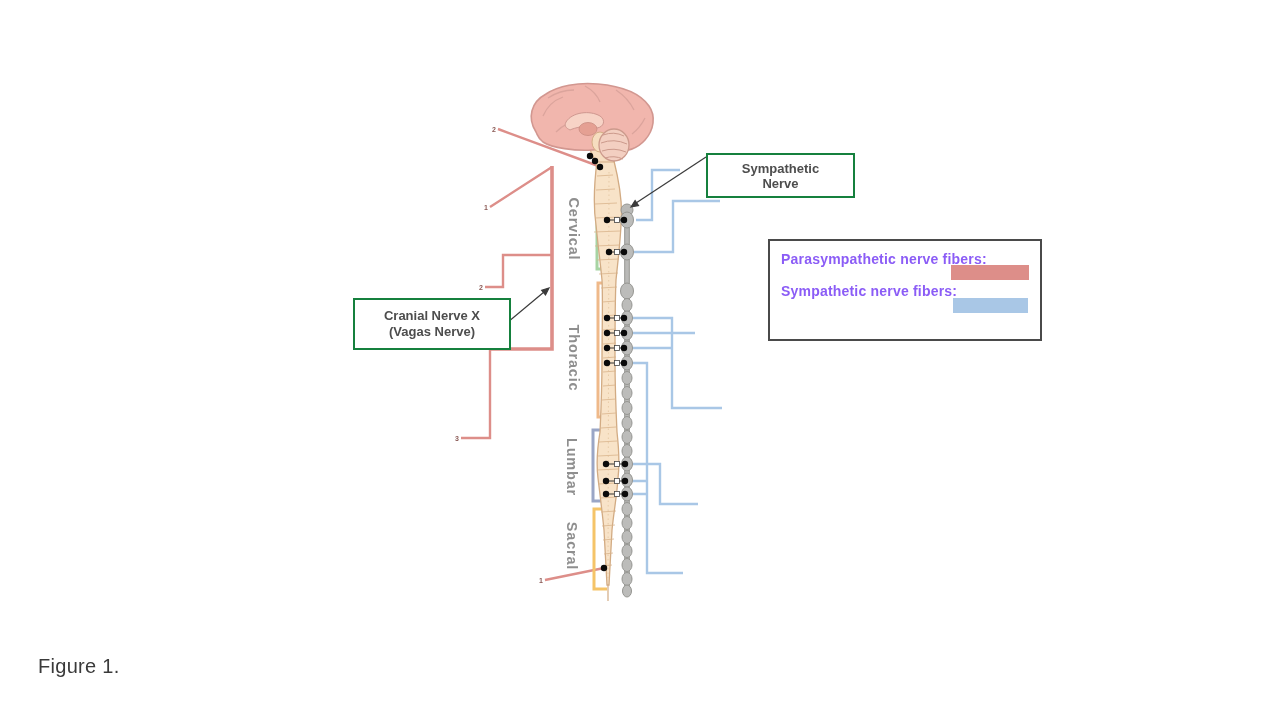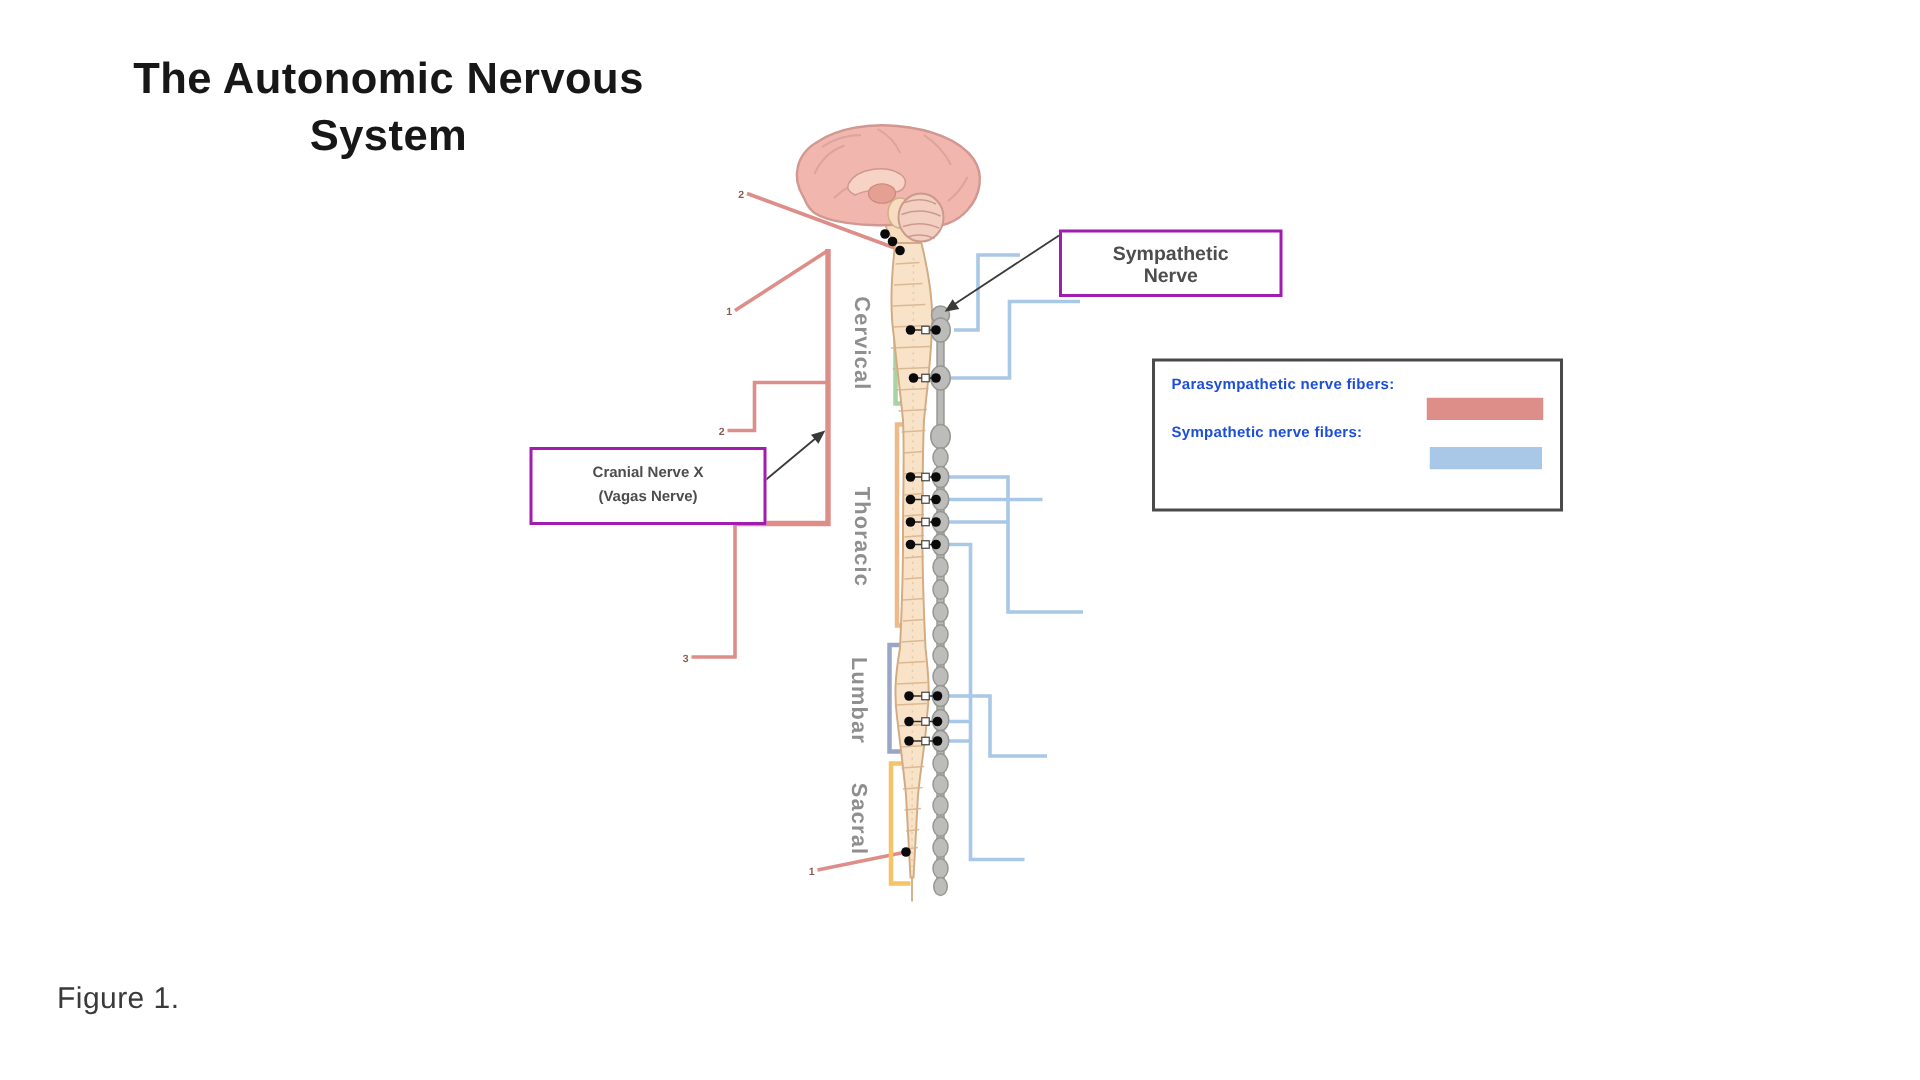--- a/index.html
+++ b/index.html
@@ -1,28 +1,28 @@
 <!DOCTYPE html>
 <html><head>
 <meta charset="utf-8">
 <style>
   html,body{margin:0;padding:0;background:#ffffff;}
   .page{position:relative;width:1280px;height:720px;background:#ffffff;overflow:hidden;
         font-family:"Liberation Sans","DejaVu Sans",sans-serif;}
   .diagram-svg{position:absolute;left:0;top:0;}
   .title{position:absolute;left:44px;top:34px;width:430px;text-align:center;
          font-size:29px;font-weight:bold;color:#171717;line-height:1.32;letter-spacing:.3px;}
-  .callout-box{position:absolute;background:#ffffff;border:2px solid #a21caf;
+  .callout-box{position:absolute;background:#ffffff;border:2px solid #15803d;
                display:flex;flex-direction:column;justify-content:center;align-items:center;
                font-weight:bold;color:#4d4d4d;text-align:center;}
   .box-sympathetic{left:706px;top:153px;width:145px;height:41px;font-size:13px;line-height:15px;}
-  .box-cranial{left:353px;top:298px;width:154px;height:48px;font-size:10px;line-height:16px;}
+  .box-cranial{left:353px;top:298px;width:154px;height:48px;font-size:13px;line-height:16px;}
   .legend-box{position:absolute;left:768px;top:239px;width:270px;height:98px;
               background:#ffffff;border:2px solid #4a4a4a;}
-  .legend-label{position:absolute;left:11px;font-size:10px;font-weight:bold;color:#1d4ed8;letter-spacing:.2px;}
+  .legend-label{position:absolute;left:11px;font-size:14px;font-weight:bold;color:#8b5cf6;letter-spacing:.2px;}
   .legend-label.row1{top:10px;}
   .legend-label.row2{top:42px;text-align:center;}
   .legend-swatch{position:absolute;display:block;}
   .swatch1{left:181px;top:24px;}
   .swatch2{left:183px;top:57px;}
   .region-label{position:absolute;width:90px;height:20px;text-align:center;
                 transform:rotate(90deg);font-size:14.5px;font-weight:bold;color:#8f8f8f;letter-spacing:.8px;}
   .lbl-cervical{left:527px;top:219px;}
   .lbl-thoracic{left:527px;top:348px;}
   .lbl-lumbar{left:525px;top:457px;}
@@ -181,24 +181,20 @@
 
     <g font-size="7" font-weight="bold" fill="#8a5a55" text-anchor="end">
       <text x="496" y="132">2</text>
       <text x="488" y="210">1</text>
       <text x="483" y="290">2</text>
       <text x="459" y="441">3</text>
       <text x="543" y="583">1</text>
     </g>
   </svg>
 
-  <div class="title">
-    <div>The Autonomic Nervous</div>
-    <div>System</div>
-  </div>
 
   <div class="callout-box box-sympathetic">
     <div>Sympathetic</div>
     <div>Nerve</div>
   </div>
   <div class="callout-box box-cranial">
     <div>Cranial Nerve X</div>
     <div>(Vagas Nerve)</div>
   </div>
 

